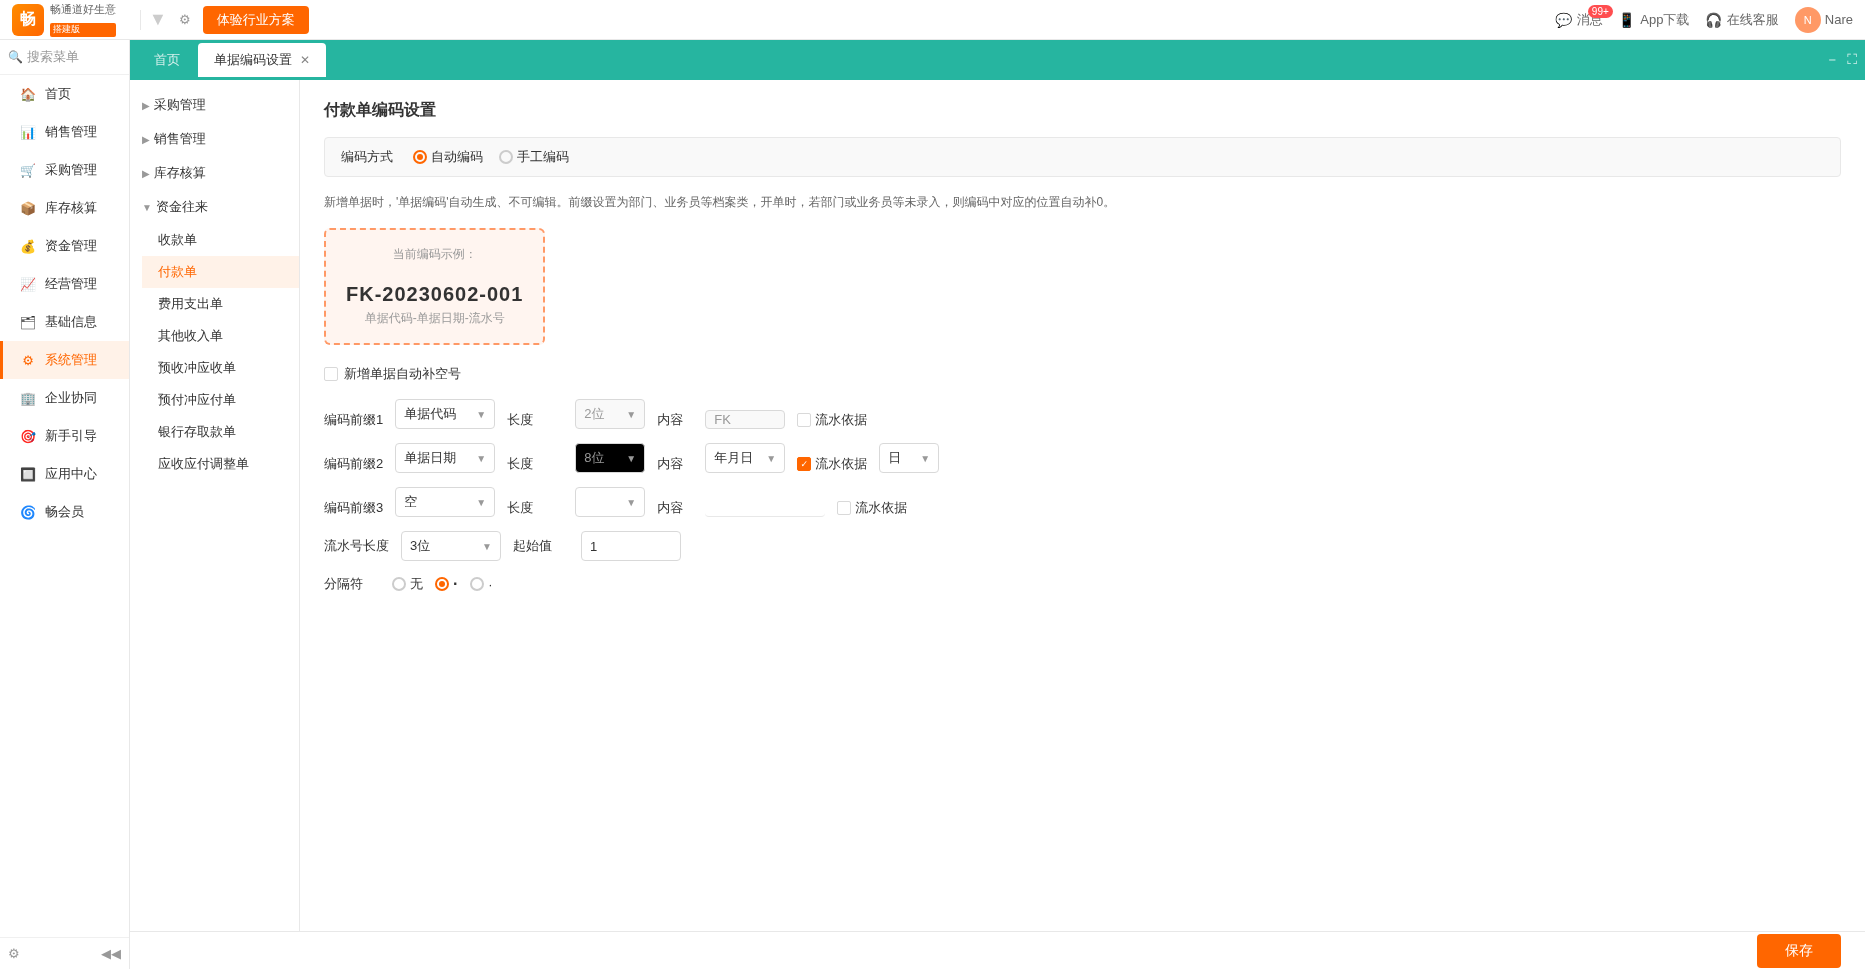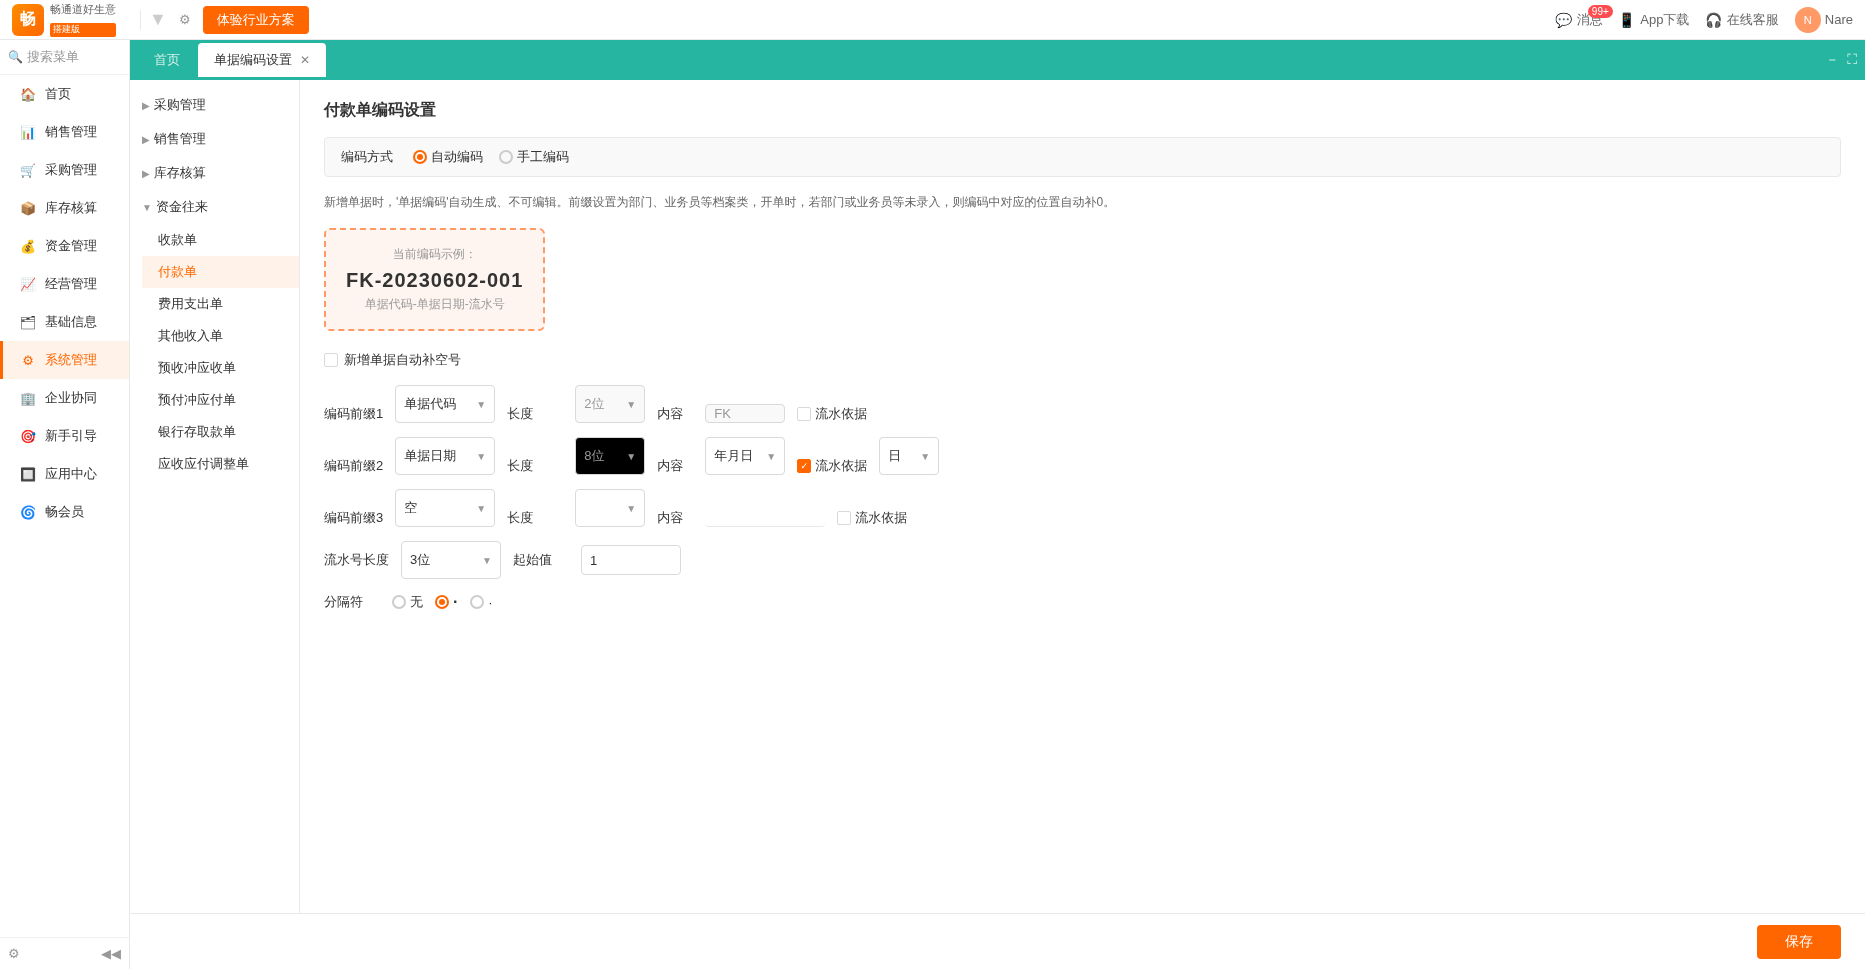--- a/index.html
+++ b/index.html
@@ -63,51 +63,51 @@
     .radio-item { display: flex; align-items: center; gap: 4px; cursor: pointer; font-size: 13px; }
     .radio-dot { width: 14px; height: 14px; border-radius: 50%; border: 2px solid #ccc; display: flex; align-items: center; justify-content: center; }
     .radio-dot.checked { border-color: #ff6600; }
     .radio-dot.checked::after { content: ''; width: 6px; height: 6px; border-radius: 50%; background: #ff6600; }
 
     
     .info-text { font-size: 12px; color: #666; margin-bottom: 16px; line-height: 1.6; }
 
     
     .code-example { border: 2px dashed #ff9966; background: #fff5f0; border-radius: 6px; padding: 16px 20px; display: inline-block; margin-bottom: 20px; min-width: 200px; text-align: center; }
-    .code-example-label { font-size: 12px; color: #999; margin-bottom: 6px; }
+    .code-example-label { font-size: 12px; color: #999; margin-bottom: 20px; }
     .code-example-value { font-size: 20px; font-weight: 600; color: #333; letter-spacing: 1px; }
     .code-example-hint { font-size: 12px; color: #999; margin-top: 4px; }
 
     
     .checkbox-row { display: flex; align-items: center; gap: 6px; margin-bottom: 16px; font-size: 13px; color: #333; cursor: pointer; }
     .checkbox-box { width: 14px; height: 14px; border: 1px solid #d9d9d9; border-radius: 2px; background: #fff; }
 
     
     .form-row { display: flex; align-items: flex-end; gap: 12px; margin-bottom: 14px; flex-wrap: wrap; }
     .form-field-label { color: #333; font-size: 13px; min-width: 56px; }
-    .form-select { height: 38px; border: 1px solid #d9d9d9; border-radius: 4px; padding: 0 8px; font-size: 13px; color: #333; background: #fff; display: flex; align-items: center; justify-content: space-between; cursor: pointer; gap: 8px; min-width: 100px; }
+    .form-select { height: 30px; border: 1px solid #d9d9d9; border-radius: 4px; padding: 0 8px; font-size: 13px; color: #333; background: #fff; display: flex; align-items: center; justify-content: space-between; cursor: pointer; gap: 8px; min-width: 100px; }
     .form-input { height: 19px; border: 1px solid #d9d9d9; border-radius: 4px; padding: 0 8px; font-size: 13px; color: #333; background: #f9f9f9; min-width: 60px; display: flex; align-items: center; }
     .form-input-editable { border: 1px solid #d9d9d9; border-radius: 4px; padding: 0 8px; height: 30px; font-size: 13px; background: #fff; min-width: 80px; display: flex; align-items: center; }
     .content-label { font-size: 13px; color: #333; min-width: 36px; }
     .checkbox-inline { display: flex; align-items: center; gap: 4px; font-size: 13px; color: #333; }
     .checkbox-inline-box { width: 14px; height: 14px; border: 1px solid #d9d9d9; border-radius: 2px; }
     .checkbox-inline-box.checked { background: #ff6600; border-color: #ff6600; color: white; font-size: 9px; display: flex; align-items: center; justify-content: center; }
 
     
     .serial-row { display: flex; align-items: center; gap: 12px; margin-bottom: 14px; }
 
     
     .separator-row { display: flex; align-items: center; gap: 12px; margin-bottom: 14px; }
     .radio-small { display: flex; align-items: center; gap: 4px; cursor: pointer; font-size: 13px; }
     .radio-small-dot { width: 14px; height: 14px; border-radius: 50%; border: 2px solid #ccc; display: flex; align-items: center; justify-content: center; flex-shrink: 0; }
     .radio-small-dot.checked { border-color: #ff6600; }
     .radio-small-dot.checked::after { content: ''; width: 6px; height: 6px; border-radius: 50%; background: #ff6600; }
 
     
-    .bottom-bar { height: 56px; background: #fff; border-top: 1px solid #e8e8e8; display: flex; align-items: center; justify-content: flex-end; padding: 0 24px; }
+    .bottom-bar { height: 38px; background: #fff; border-top: 1px solid #e8e8e8; display: flex; align-items: center; justify-content: flex-end; padding: 0 24px; }
     .save-btn { background: #ff6600; color: white; border: none; padding: 8px 28px; border-radius: 4px; font-size: 14px; cursor: pointer; }
     .select-arrow { color: #999; font-size: 10px; }
   </style>
 </head>
 <body>
 
 <div class="top-bar">
   <div class="top-bar-left">
     <div class="top-bar-logo">
       <div class="logo-img">畅</div>

